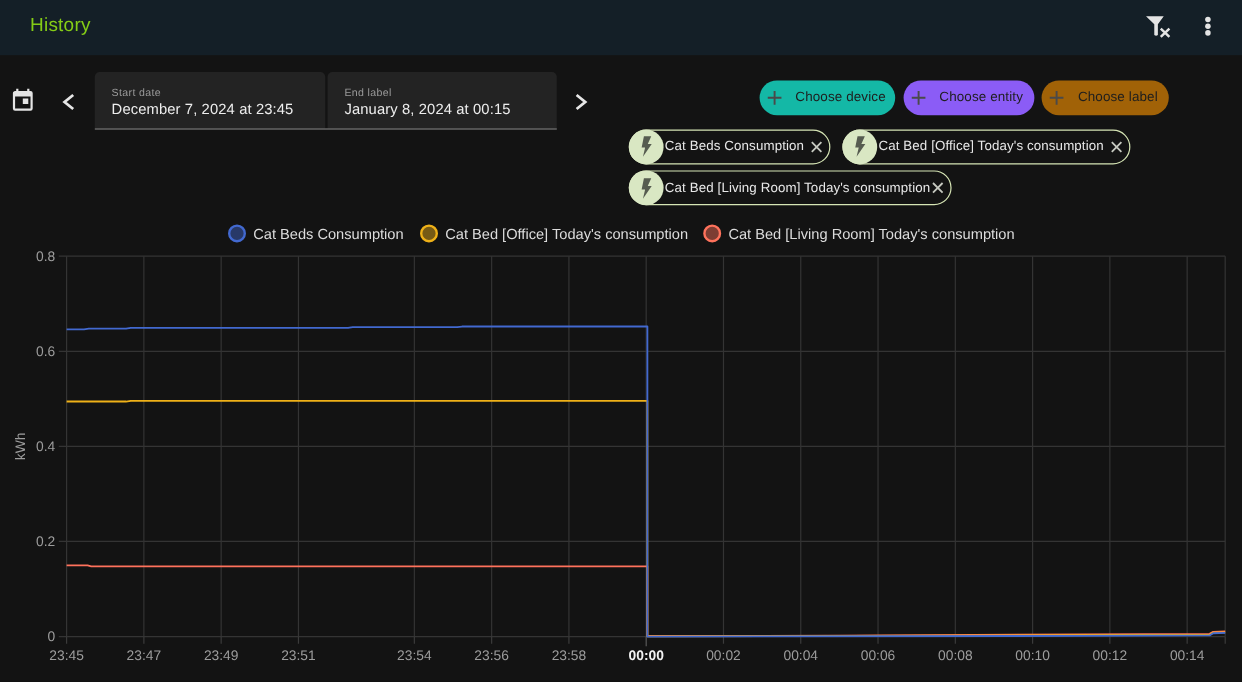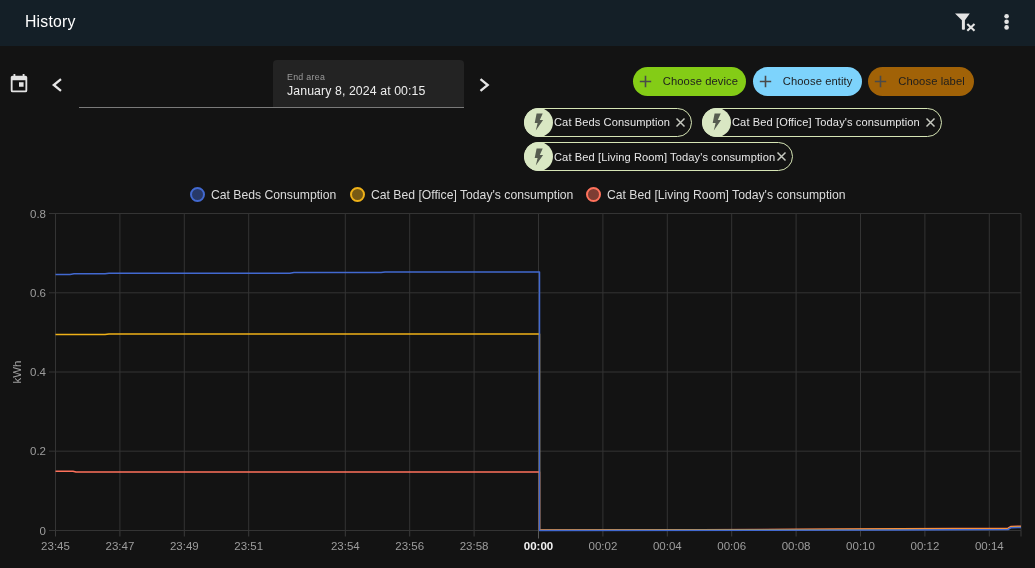--- a/index.html
+++ b/index.html
@@ -1,20 +1,20 @@
 <!DOCTYPE html>
 <html><head>
 <meta charset="utf-8">
 <style>
   html,body{margin:0;padding:0;background:#131313;}
   *{box-sizing:border-box;}
   #root{position:relative;width:1035px;height:568px;background:#131313;overflow:hidden;
         font-family:"Liberation Sans", sans-serif;}
   #appbar{position:absolute;left:0;top:0;width:1035px;height:46px;background:#141f27;}
-  #title{position:absolute;left:25px;top:14px;font-size:15.8px;line-height:16px;color:#ffffff;letter-spacing:.2px;}
+  #title{position:absolute;left:25px;top:14px;font-size:15.8px;line-height:16px;color:#84cc16;letter-spacing:.2px;}
   .abs{position:absolute;}
   
   .field{position:absolute;top:60px;height:47px;background:#232323;border-radius:4px 4px 0 0;}
   #f1{left:79px;width:192px;}
   #f2{left:273px;width:191px;}
   .flabel{position:absolute;left:14px;top:11.5px;font-size:8.8px;color:#9b9b9b;letter-spacing:.3px;}
   .fval{position:absolute;left:14px;top:23.5px;font-size:12.3px;color:#ededed;letter-spacing:.1px;}
   #underline{position:absolute;left:79px;top:107px;width:385px;height:1px;background:#7a7a7a;}
   
   .cchip{position:absolute;top:67px;height:28.5px;border-radius:14.5px;display:flex;align-items:center;padding-left:6px;color:#1e1e1e;font-size:11.2px;font-weight:500;letter-spacing:.1px;white-space:nowrap;}
@@ -46,31 +46,35 @@
   <svg class="abs" style="left:8px;top:73px" width="22" height="22" viewBox="0 0 24 24">
     <path fill="#e4e4e4" d="M19,19H5V8H19M19,3H18V1H16V3H8V1H6V3H5C3.89,3 3,3.9 3,5V19A2,2 0 0,0 5,21H19A2,2 0 0,0 21,19V5A2,2 0 0,0 19,3M17,10H12V15H17V10Z"></path>
   </svg>
   <svg class="abs" style="left:50px;top:78px" width="14" height="14">
     <path d="M11 1.2 L3.8 7 L11 12.8" stroke="#e6e6e6" stroke-width="2.3" fill="none"></path>
   </svg>
   <svg class="abs" style="left:477px;top:78px" width="14" height="14">
     <path d="M3.5 1.2 L10.7 7 L3.5 12.8" stroke="#e6e6e6" stroke-width="2.3" fill="none"></path>
   </svg>
 
+  <div class="field" id="f1">
+      <span class="flabel">Start date</span>
+      <span class="fval">December 7, 2024 at 23:45</span>
+    </div>
   <div class="field" id="f2">
-      <span class="flabel">End area</span>
+      <span class="flabel">End label</span>
       <span class="fval">January 8, 2024 at 00:15</span>
     </div>
   <div id="underline"></div>
 
-  <div class="cchip" style="left:632.8px;width:113.5px;background:#84cc16;">
+  <div class="cchip" style="left:632.8px;width:113.5px;background:#14b8a6;">
     <svg width="13" height="13">
         <path d="M6.5 .8 V12.2 M.8 6.5 H12.2" stroke="#4a4a4a" stroke-width="1.6"></path>
       </svg>Choose device</div>
-  <div class="cchip" style="left:752.8px;width:109px;background:#7dd3fc;">
+  <div class="cchip" style="left:752.8px;width:109px;background:#8b5cf6;">
     <svg width="13" height="13">
         <path d="M6.5 .8 V12.2 M.8 6.5 H12.2" stroke="#4a4a4a" stroke-width="1.6"></path>
       </svg>Choose entity</div>
   <div class="cchip" style="left:868.3px;width:106px;background:#a16207;">
     <svg width="13" height="13">
         <path d="M6.5 .8 V12.2 M.8 6.5 H12.2" stroke="#4a4a4a" stroke-width="1.6"></path>
       </svg>Choose label</div>
 
   <div class="echip" style="left:524px;top:107.5px;width:168px;">
     <span class="eav">

